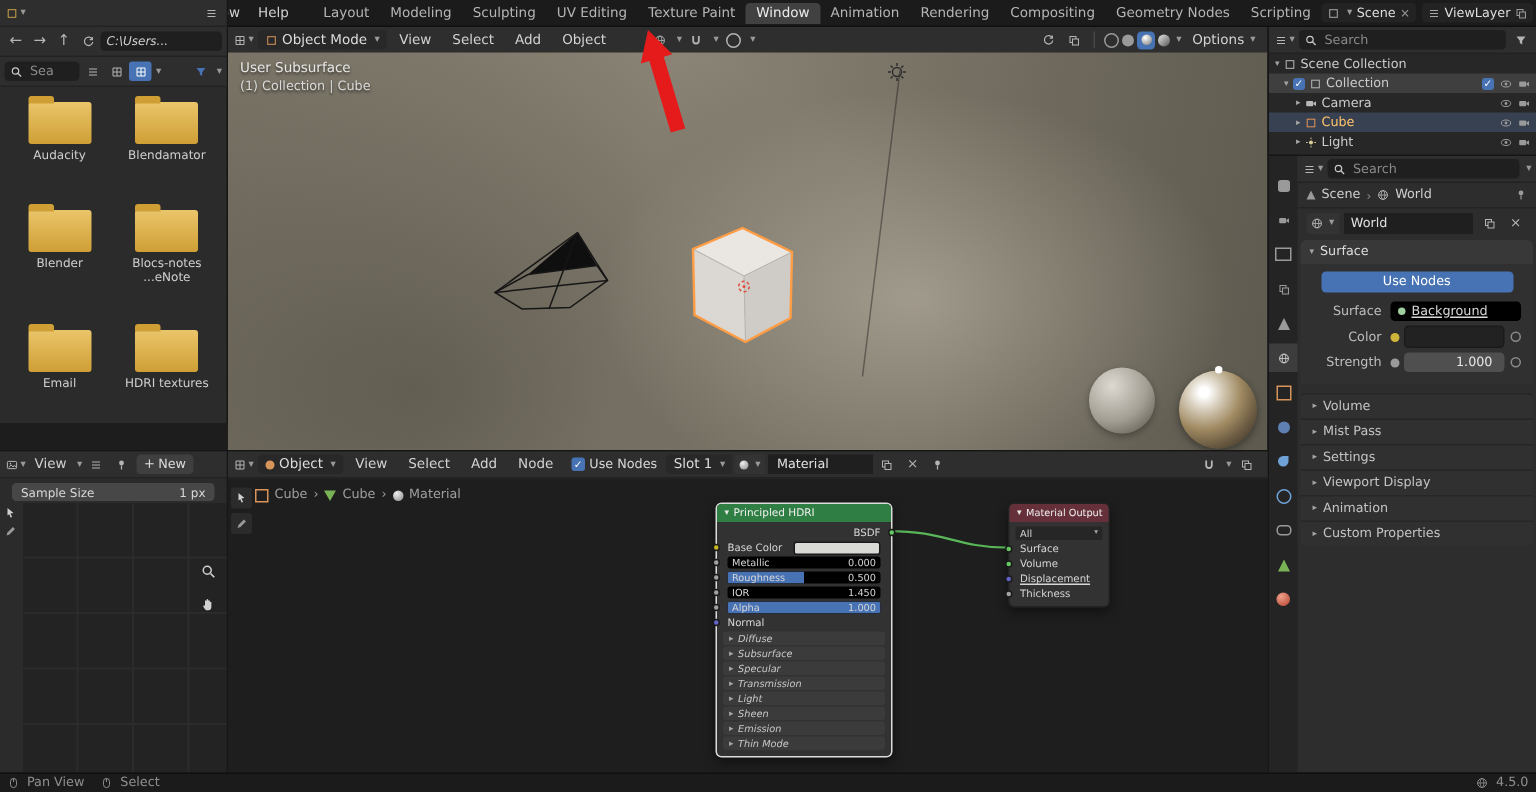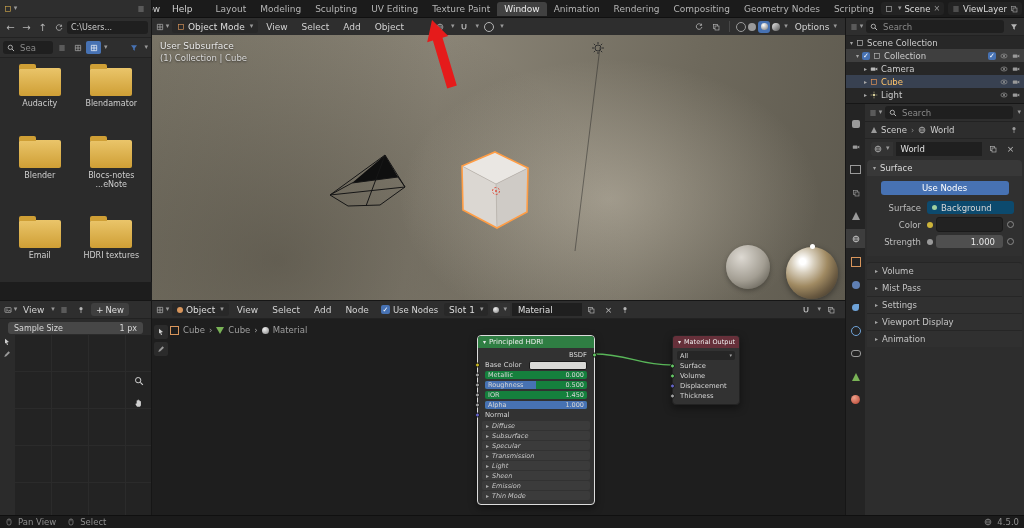--- a/index.html
+++ b/index.html
@@ -24,31 +24,31 @@
   
   .folder{width:42px;height:28px;background:linear-gradient(#eac56a,#cf9f35);border-radius:2px;position:relative;margin:0 auto;}
   .folder:before{content:"";position:absolute;top:-4px;left:0;width:17px;height:5px;background:#cf9f35;border-radius:2px 2px 0 0;}
   .fname{font-size:8px;color:#cfcfcf;text-align:center;line-height:1.15;margin-top:3px;word-wrap:break-word;}
   
   .orow{height:13px;display:flex;align-items:center;font-size:8.5px;gap:3px;padding:0 4px;color:#cbcbcb;white-space:nowrap;}
   .oright{margin-left:auto;display:flex;gap:4px;align-items:center;color:#9a9a9a;}
   
   .plabel{width:58px;text-align:right;font-size:8.5px;color:#bdbdbd;flex:none;padding-right:6px;box-sizing:border-box;}
   .prow{display:flex;align-items:center;height:17px;padding:0 8px 0 2px;}
-  .pfield{background:#0c4a6e;border-radius:3px;height:13px;display:flex;align-items:center;gap:4px;padding:0 5px;flex:1;font-size:8.5px;color:#d8d8d8;}
+  .pfield{background:#000000;border-radius:3px;height:13px;display:flex;align-items:center;gap:4px;padding:0 5px;flex:1;font-size:8.5px;color:#d8d8d8;text-decoration:underline;}
   .collapse-row{height:16px;display:flex;align-items:center;gap:4px;background:#303030;border-top:1px solid #262626;padding:0 8px;font-size:8.5px;color:#c4c4c4;}
   .dot{border-radius:50%;flex:none;}
   .deco{width:5px;height:5px;border:1px solid #8a8a8a;border-radius:50%;margin-left:4px;flex:none;}
   
   .node{position:absolute;background:rgba(51,51,51,0.96);border-radius:4px;font-size:7px;color:#d6d6d6;box-shadow:0 3px 8px rgba(0,0,0,.45);}
   .nhead{height:12px;display:flex;align-items:center;gap:3px;padding:0 5px;border-radius:3px 3px 0 0;color:#f0f0f0;font-size:7px;white-space:nowrap;}
   .nrow{height:10px;display:flex;align-items:center;position:relative;padding:0 7px;font-size:6.8px;}
   .sock{position:absolute;width:5px;height:5px;border-radius:50%;border:1px solid #1a1a1a;top:50%;transform:translateY(-50%);box-sizing:border-box;}
   .sl{left:-3px;} .sr{right:-3px;}
-  .slider{flex:1;height:8px;background:#15803d;border-radius:2px;position:relative;display:flex;align-items:center;justify-content:space-between;padding:0 3px;overflow:hidden;}
+  .slider{flex:1;height:8px;background:#000000;border-radius:2px;position:relative;display:flex;align-items:center;justify-content:space-between;padding:0 3px;overflow:hidden;}
   .slider .fillbar{position:absolute;left:0;top:0;bottom:0;background:#4772b3;}
   .slider span{position:relative;z-index:1;font-size:6.5px;}
   .npanel{height:9px;display:flex;align-items:center;gap:3px;background:#3b3b3b;border-radius:2px;margin:1px 4px;padding:0 4px;font-size:6.5px;color:#c9c9c9;font-style:italic;}
   .tri{font-size:6px;color:#a5a5a5;line-height:1;}
   .chk{width:9px;height:9px;background:#4772b3;border-radius:2px;color:#fff;font-size:7px;display:flex;align-items:center;justify-content:center;flex:none;}
   .ptabicon{width:19px;height:19px;display:flex;align-items:center;justify-content:center;}
   .ptabicon.active{background:#3d3d3d;}
 </style>
 </head>
 <body>
@@ -192,21 +192,21 @@
   </div>
   <div class="fx" style="height:19px;background:#2e2e2e;padding:0 3px;gap:1px;border-bottom:1px solid #222;">
     <div class="ibtn">←</div>
     <div class="ibtn">→</div>
     <div class="ibtn">↑</div>
     <div class="ibtn">
         <svg class="ic8">
           <use href="#i-refresh"></use>
         </svg>
       </div>
-    <div class="search" style="flex:1;">
+    <div class="search" style="flex:1;font-style:italic;">
       <span style="font-size:8px;color:#cfcfcf;white-space:nowrap;overflow:hidden;">C:\Users...</span>
     </div>
   </div>
   <div class="fx" style="height:19px;background:#2e2e2e;padding:0 3px;gap:1px;border-bottom:1px solid #222;">
     <div class="search" style="width:42px;">
       <svg class="ic8">
           <use href="#i-mag"></use>
         </svg>
       <input placeholder="Sea" style="">
     </div>
@@ -667,20 +667,24 @@
         <span>Settings</span>
       </div>
     <div class="collapse-row" style="margin:0 2px;">
         <span class="tri">▸</span>
         <span>Viewport Display</span>
       </div>
     <div class="collapse-row" style="margin:0 2px;">
         <span class="tri">▸</span>
         <span>Animation</span>
       </div>
+    <div class="collapse-row" style="margin:0 2px;border-radius:0 0 3px 3px;">
+        <span class="tri">▸</span>
+        <span>Custom Properties</span>
+      </div>
   </div>
 </div>
 
 <div class="r" style="left:152px;top:300px;width:693px;height:215px;background:#1e1e1e;border-top:1px solid #161616;box-sizing:border-box;">
   <div class="hdr" style="height:17px;">
     <div class="ibtn">
       <svg class="ic8">
           <use href="#i-grid"></use>
         </svg>
         <span class="cap">▾</span>
@@ -857,21 +861,21 @@
         <span class="tri" style="font-size:5px;">▾</span>
       </div>
       <div class="nrow" style="height:10px;">
         <span class="sock sl" style="background:#63c763;"></span>
         <span>Surface</span>
       </div>
       <div class="nrow" style="height:10px;">
         <span class="sock sl" style="background:#63c763;"></span>
         <span>Volume</span>
       </div>
-      <div class="nrow" style="height:10px;">
+      <div class="nrow" style="height:10px;text-decoration:underline;">
         <span class="sock sl" style="background:#6363c7;"></span>
         <span>Displacement</span>
       </div>
       <div class="nrow" style="height:10px;">
         <span class="sock sl" style="background:#a1a1a1;"></span>
         <span>Thickness</span>
       </div>
     </div>
   </div>
 </div>

